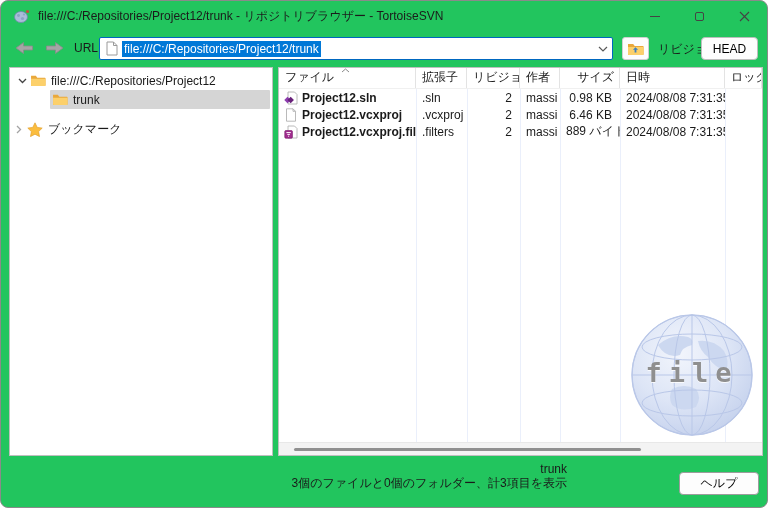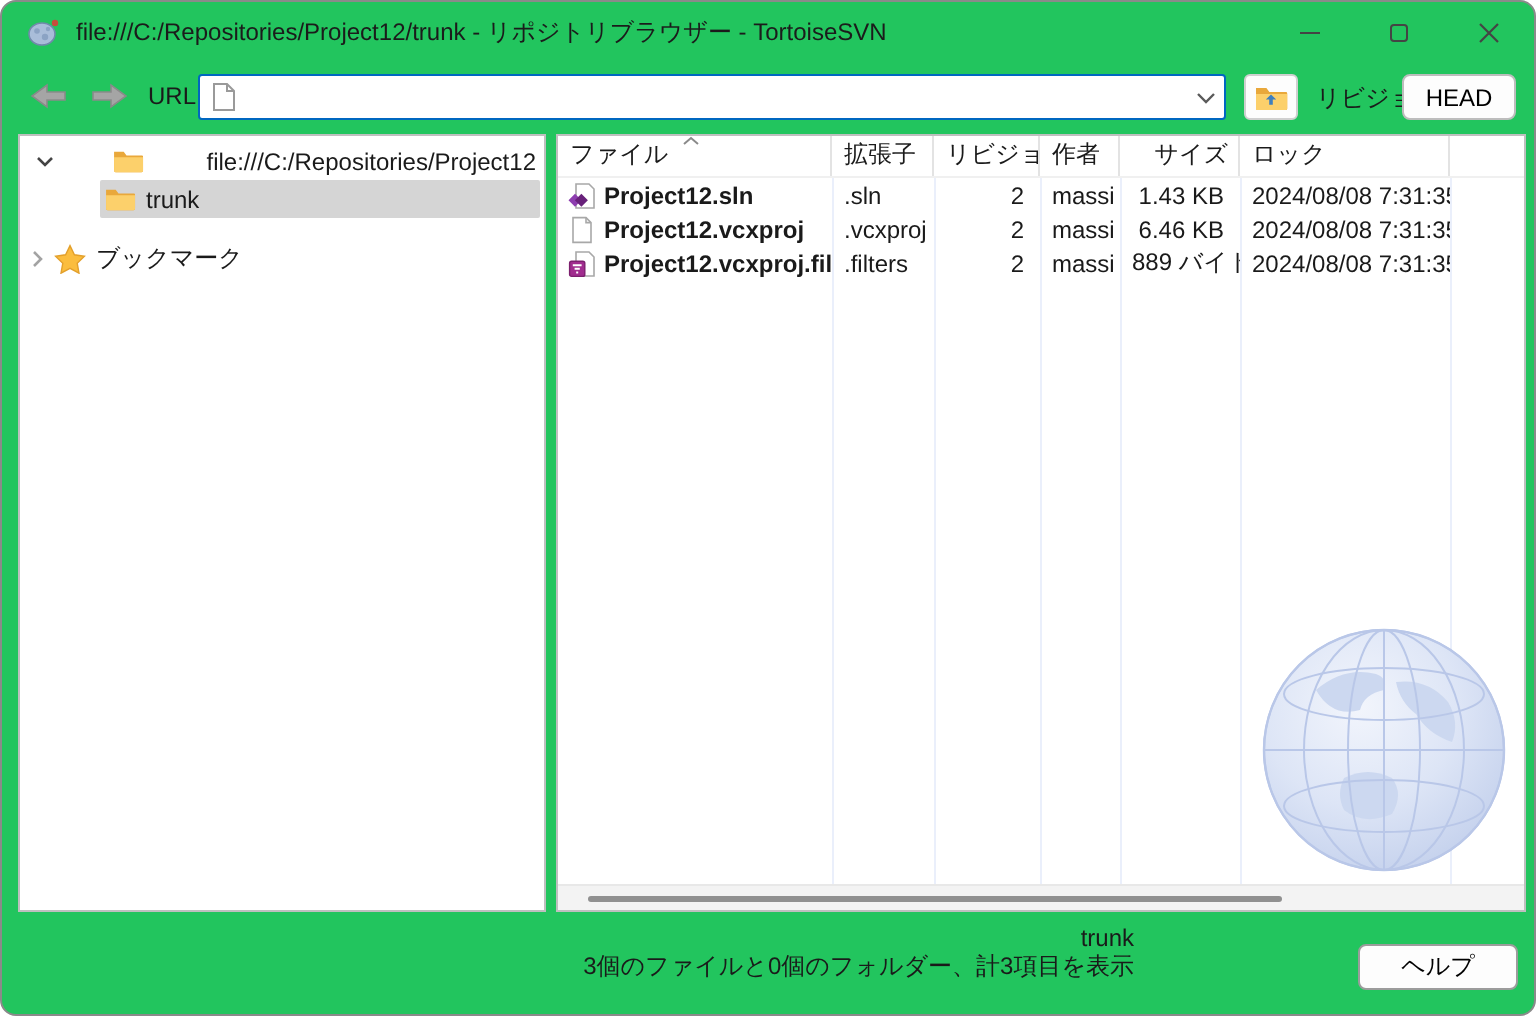--- a/index.html
+++ b/index.html
@@ -103,37 +103,38 @@
       <svg width="19" height="14" viewBox="0 0 19 14">
           <path d="M10.5 1.5 v3.5 h-9 v4 h9 v3.5 L18 7z" fill="#a5a5a5" stroke="#8a8a8a" stroke-width="0.8"></path>
         </svg>
     </button>
     <span class="url-label">URL:</span>
     <div class="url-combo">
       <svg class="url-doc-icon" width="12" height="15" viewBox="0 0 12 15">
         <path d="M1 1 h6.5 l3.5 3.5 V14 H1z" fill="#fff" stroke="#9a9a9a"></path>
         <path d="M7.5 1 v3.5 h3.5" fill="none" stroke="#9a9a9a"></path>
       </svg>
+      <span class="url-selected">file:///C:/Repositories/Project12/trunk</span>
       <svg class="combo-chevron" width="10" height="6" viewBox="0 0 10 6">
           <path d="M1 1 L5 5 L9 1" fill="none" stroke="#5a5a5a" stroke-width="1.2"></path>
         </svg>
     </div>
     <button class="up-btn">
       <svg width="17" height="14" viewBox="0 0 17 14">
         <path d="M1 2 h5.2 l1.5 2 H16 a.6.6 0 0 1 .6.6 V12.2 a.8.8 0 0 1-.8.8 H1.8 A.8.8 0 0 1 1 12.2z" fill="#e9a83b"></path>
         <path d="M1 5 H16.6 V12.2 a.8.8 0 0 1-.8.8 H1.8 A.8.8 0 0 1 1 12.2z" fill="#fcd06b"></path>
         <path d="M8.5 5.2 l-2.6 2.6 h1.7 v2.6 h1.8 V7.8 h1.7z" fill="#3f7fbe"></path>
       </svg>
     </button>
     <span class="rev-label">リビジョン:</span>
     <button class="head-btn">HEAD</button>
   </div>
 
   <div class="tree-panel">
-    <div class="trow" style="padding-left:6px;justify-content:space-between;">
+    <div class="trow" style="padding-left:6px;">
       <span class="chev">
         <svg width="9" height="6" viewBox="0 0 9 6">
             <path d="M1 1 L4.5 4.5 L8 1" fill="none" stroke="#444" stroke-width="1.3"></path>
           </svg>
       </span>
       <svg class="t-icon" width="16" height="13" viewBox="0 0 17 14">
         <path d="M1 2 h5.2 l1.5 2 H16 a.6.6 0 0 1 .6.6 V12.2 a.8.8 0 0 1-.8.8 H1.8 A.8.8 0 0 1 1 12.2z" fill="#e9a83b"></path>
         <path d="M1 5 H16.6 V12.2 a.8.8 0 0 1-.8.8 H1.8 A.8.8 0 0 1 1 12.2z" fill="#fcd06b"></path>
       </svg>
       <span class="t-label">file:///C:/Repositories/Project12</span>
@@ -171,20 +172,23 @@
           <span>拡張子</span>
         </div>
       <div class="hcell">
           <span>リビジョン</span>
         </div>
       <div class="hcell">
           <span>作者</span>
         </div>
       <div class="hcell right">
           <span>サイズ</span>
+        </div>
+      <div class="hcell">
+          <span>日時</span>
         </div>
       <div class="hcell">
           <span>ロック</span>
         </div>
       <svg class="sort-caret" width="9" height="5" viewBox="0 0 9 5">
           <path d="M1 4 L4.5 1 L8 4" fill="none" stroke="#8a8a8a" stroke-width="1"></path>
         </svg>
     </div>
 
     <div class="lrows">
@@ -193,21 +197,21 @@
           <svg class="f-icon" width="14" height="14" viewBox="0 0 14 14">
             <path d="M4 1 h6.5 l2.5 2.5 V13 H4z" fill="#fff" stroke="#a8a8a8" stroke-width="0.8"></path>
             <rect x="1.2" y="6.8" width="4.6" height="4.6" transform="rotate(45 3.5 9.1)" fill="#8d3daf"></rect>
             <rect x="4.4" y="6.8" width="4.6" height="4.6" transform="rotate(45 6.7 9.1)" fill="#68217a"></rect>
           </svg>
           <span>Project12.sln</span>
         </div>
         <div class="cell">.sln</div>
         <div class="cell right">2</div>
         <div class="cell">massi</div>
-        <div class="cell right">1.43 KB</div>
+        <div class="cell right">0.98 KB</div>
         <div class="cell">2024/08/08 7:31:35</div>
         <div class="cell"></div>
       </div>
 
       <div class="lrow">
         <div class="cell name">
           <svg class="f-icon" width="14" height="14" viewBox="0 0 14 14">
             <path d="M2.5 0.8 h6.5 l2.5 2.5 V13.2 H2.5z" fill="#fff" stroke="#a8a8a8" stroke-width="0.8"></path>
             <path d="M9 0.8 v2.5 h2.5" fill="none" stroke="#a8a8a8" stroke-width="0.8"></path>
           </svg>
@@ -260,20 +264,21 @@
         <path d="M70 30 q16 -2 26 10 q6 10 2 20 q-12 -4 -18 -14 q-8 -6 -10 -16z" fill="#ccd8f0"></path>
         <path d="M44 78 q12 -6 24 0 q6 8 0 18 q-14 6 -24 -2 q-4 -8 0 -16z" fill="#ccd8f0"></path>
         <ellipse cx="64" cy="64" rx="60" ry="60" fill="none" stroke="#b9c7e8" stroke-width="1"></ellipse>
         <ellipse cx="64" cy="64" rx="40" ry="60" fill="none" stroke="#b9c7e8" stroke-width="1"></ellipse>
         <ellipse cx="64" cy="64" rx="18" ry="60" fill="none" stroke="#b9c7e8" stroke-width="1"></ellipse>
         <line x1="64" y1="4" x2="64" y2="124" stroke="#b9c7e8" stroke-width="1"></line>
         <line x1="4" y1="64" x2="124" y2="64" stroke="#b9c7e8" stroke-width="1"></line>
         <ellipse cx="64" cy="36" rx="50" ry="13" fill="none" stroke="#b9c7e8" stroke-width="1"></ellipse>
         <ellipse cx="64" cy="92" rx="50" ry="13" fill="none" stroke="#b9c7e8" stroke-width="1"></ellipse>
       </svg>
+      <span class="wm-text">file</span>
     </div>
 
     <div class="hscroll">
       <div class="hthumb"></div>
     </div>
   </div>
 
   <div class="status-block">
     <div>trunk</div>
     <div>3個のファイルと0個のフォルダー、計3項目を表示</div>

